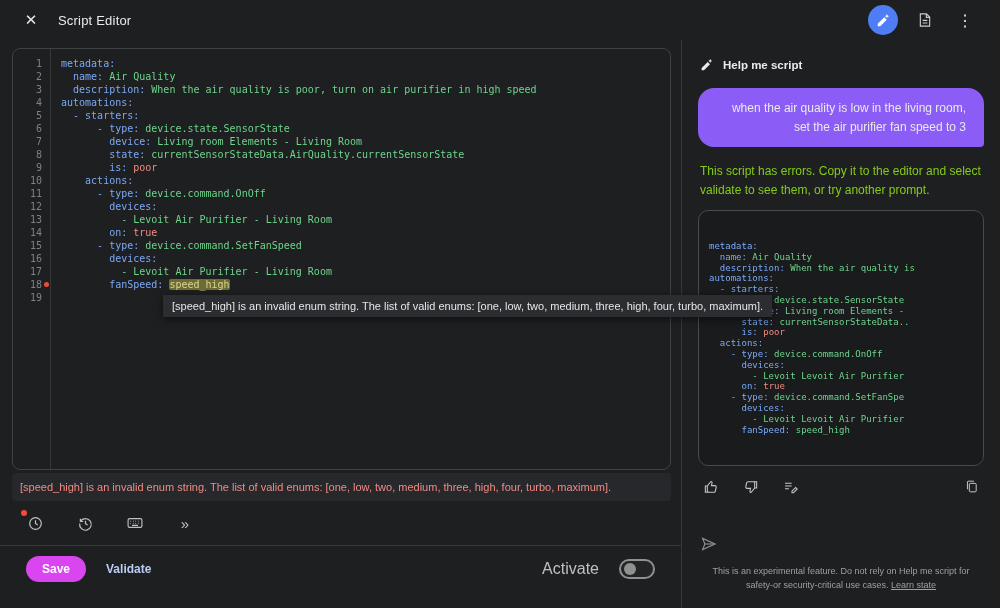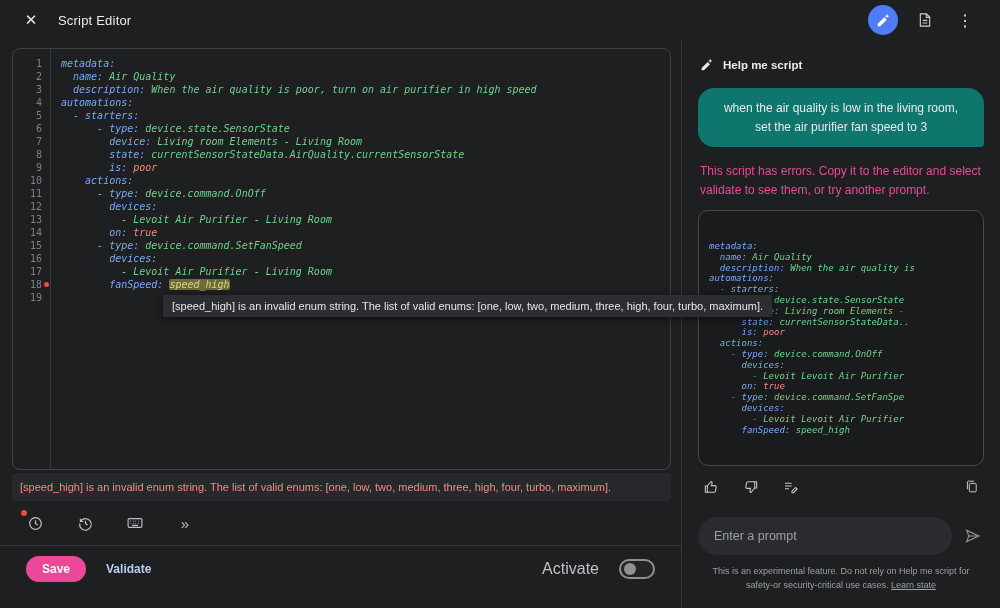--- a/index.html
+++ b/index.html
@@ -20,51 +20,51 @@
   .main { display:flex; height:568px; }
   .left { width:712px; display:flex; flex-direction:column; }
   .right { width:332px; border-left:1px solid #35373a; padding:14px 16px 14px 16px; display:flex; flex-direction:column; }
 
   
   .editor { position:relative; margin:8px 10px 0 12px; height:422px; border:1px solid #3f4144; border-radius:8px; display:flex; background:#1e1f20; }
   .gutter { width:38px; padding:8px 8px 0 0; text-align:right; color:#7d8288; font:10px/13px "DejaVu Sans Mono", monospace; border-right:1px solid #35373a; }
   .gl { position:relative; height:13px; }
   .errdot { position:absolute; right:-7px; top:3.5px; width:5.5px; height:5.5px; border-radius:50%; background:#f4493c; }
   .code { flex:1; padding:8px 0 0 10px; font:10px/13px "DejaVu Sans Mono", monospace; white-space:pre; }
-  .cl { height:13px;font-style:italic; }
+  .cl { height:13px; }
   .c-key { color:#7ba9f7; }
   .c-str { color:#6dd58c; }
   .c-val { color:#f28b82; }
   .c-hl  { background:#6f6c33; color:#d8d494; border-radius:2px; }
   .tooltip { position:absolute; left:150px; top:246px; background:#2b2d30; color:#e4e6e8; font-size:11px; line-height:14px; padding:4px 9px; white-space:nowrap; box-shadow:0 2px 8px rgba(0,0,0,.55); z-index:5; }
 
   
   .error-strip { margin:3px 10px 0 12px; min-height:28px; background:#26282b; border-radius:4px; display:flex; align-items:center; padding:0 8px; }
   .error-strip span { color:#f28b82; font-size:11px; }
 
   
   .toolbar { height:44px; display:flex; align-items:center; padding-left:24px; gap:28px; }
   .tbtn { position:relative; background:none; border:none; color:#bdc1c6; cursor:pointer; display:flex; align-items:center; justify-content:center; width:22px; height:22px; }
   .badge { position:absolute; left:-3px; top:-2px; width:6px; height:6px; border-radius:50%; background:#f4493c; }
   .chevrons { font-size:15px; color:#bdc1c6; }
 
   
   .bottombar { height:46px; border-top:1px solid #343639; display:flex; align-items:center; padding:0 26px 0 26px; gap:20px; }
-  .save { background:#ec4899; color:#ffffff; border:none; border-radius:15px; padding:6px 16px; font-size:12px; font-weight:600; cursor:pointer; }
+  .save { background:#d946ef; color:#ffffff; border:none; border-radius:15px; padding:6px 16px; font-size:12px; font-weight:600; cursor:pointer; }
   .validate { background:none; border:none; color:#b9cdf5; font-size:12px; font-weight:700; cursor:pointer; }
   .bb-spacer { flex:1; }
   .activate-label { color:#bdc1c6; font-size:16px; }
   .toggle { width:36px; height:20px; border:2px solid #8e918f; border-radius:10px; background:#222426; position:relative; cursor:pointer; }
   .knob { position:absolute; left:3px; top:2px; width:12px; height:12px; border-radius:50%; background:#8e918f; }
 
   
   .panel-header { display:flex; align-items:center; gap:9px; margin:4px 0 16px 2px; color:#e8eaed; }
   .panel-header .ph-label { font-size:11.5px; font-weight:600; }
-  .user-bubble { background:#0f766e; border-radius:16px 16px 4px 16px; padding:11px 18px; font-size:12px; line-height:1.55; color:#e8eaed; text-align:center; }
-  .response-text { margin:15px 2px 11px; font-size:12px; line-height:1.55; color:#ec4899; }
+  .user-bubble { background:#8b5cf6; border-radius:16px 16px 4px 16px; padding:11px 18px; font-size:12px; line-height:1.55; color:#e8eaed; text-align:right; }
+  .response-text { margin:15px 2px 11px; font-size:12px; line-height:1.55; color:#84cc16; }
   .panel-code { border:1px solid #46494d; background:#1a1b1d; border-radius:10px; padding:8px 10px; font:9px/10.8px "DejaVu Sans Mono", monospace; white-space:pre; overflow:hidden; }
   .panel-code .cl { height:10.8px; }
   .feedback-row { display:flex; align-items:center; gap:22px; margin:12px 4px 0 4px; color:#c4c7c5; }
   .fbtn { background:none; border:none; color:#c4c7c5; cursor:pointer; display:flex; width:18px; height:18px; align-items:center; justify-content:center; }
   .fbtn.copy { margin-left:auto; }
   .r-spacer { flex:1; }
   .prompt-row { display:flex; align-items:center; gap:10px; margin-bottom:10px; }
   .prompt-input { flex:1; height:38px; background:#2a2b2e; border:none; border-radius:19px; padding:0 16px; color:#e8eaed; font-size:12.5px; outline:none; }
   .prompt-input::placeholder { color:#9aa0a6; }
   .send-btn { background:none; border:none; color:#8e9196; cursor:pointer; display:flex; align-items:center; justify-content:center; width:22px; height:22px; }
@@ -232,21 +232,20 @@
                 <rect x="8.5" y="7" width="11" height="13.5" rx="1.5"></rect>
                 <path d="M5.5 16.5V4.8c0-.7.6-1.3 1.3-1.3H16"></path>
               </svg>
           </span>
         </button>
       </div>
 
       <div class="r-spacer"></div>
 
       <div class="prompt-row">
-        <input class="prompt-input" type="text" placeholder="Enter a prompt" style="">
         <button class="send-btn">
           <span>
             <svg width="18" height="18" viewBox="0 0 24 24" fill="none" stroke="currentColor" stroke-width="1.5">
                 <path d="M3.5 4.5L20 12 3.5 19.5l3-7.5-3-7.5z"></path>
                 <path d="M6.5 12H20"></path>
               </svg>
           </span>
         </button>
       </div>
 

